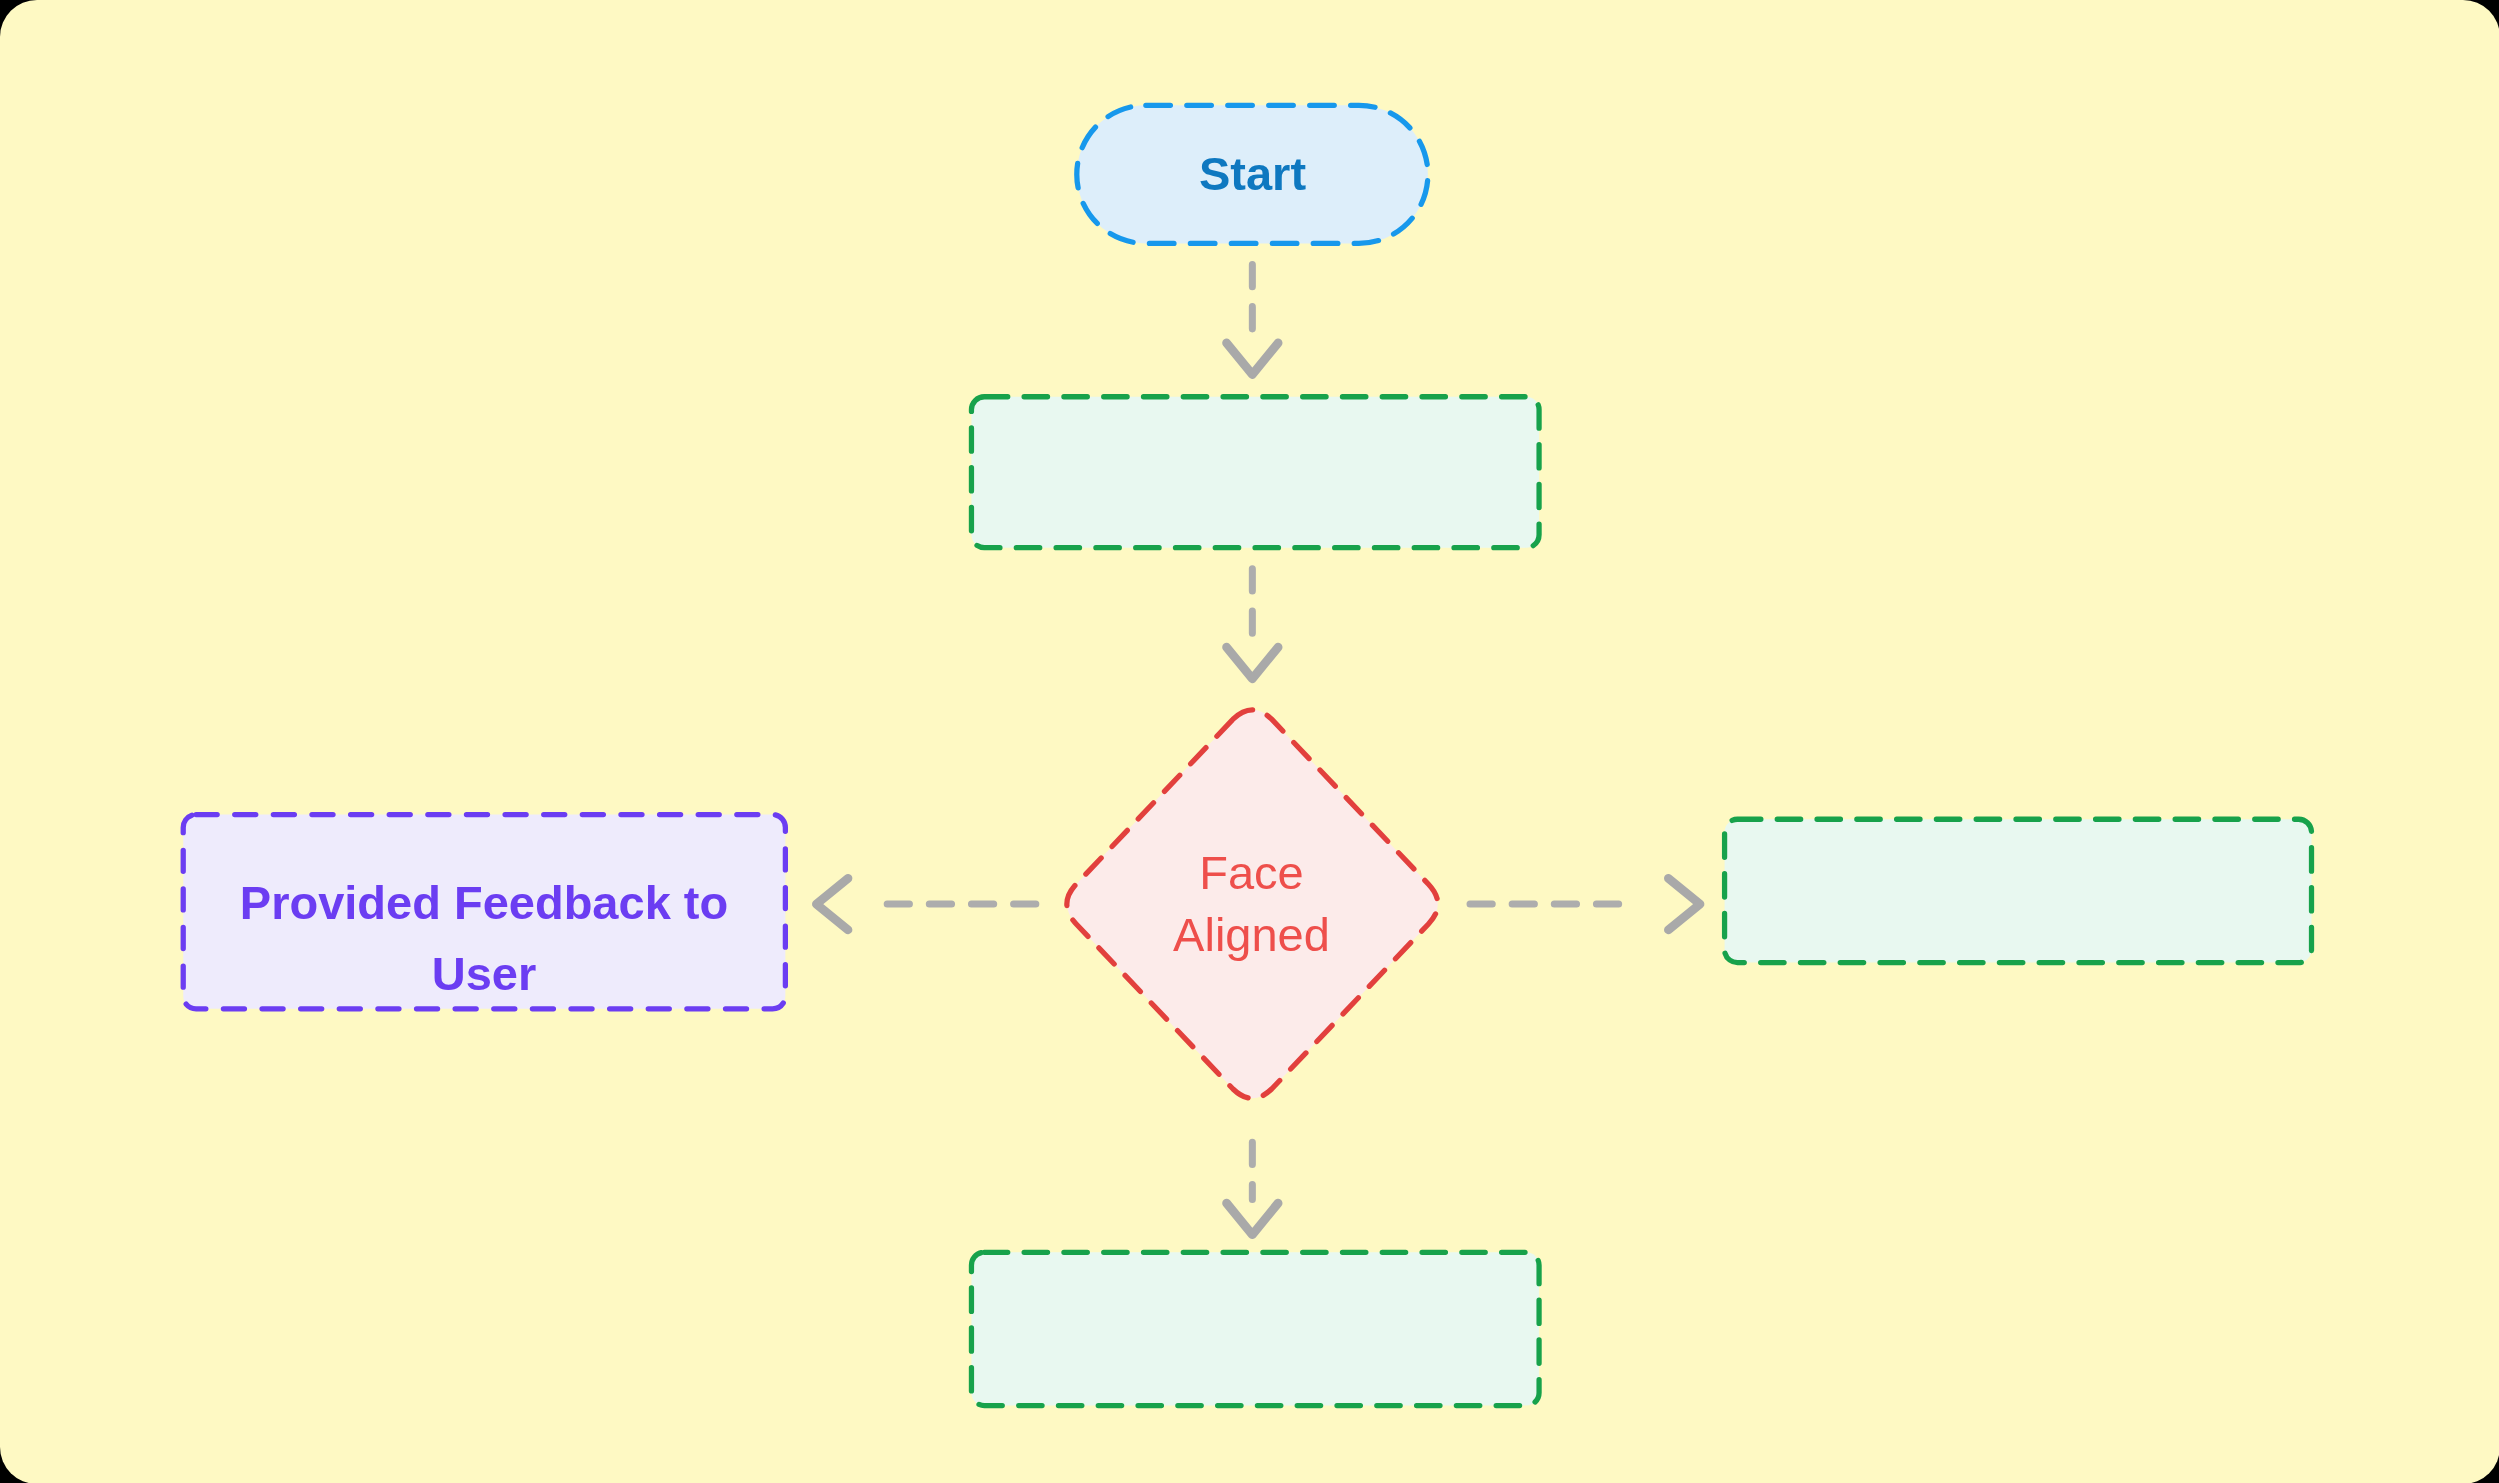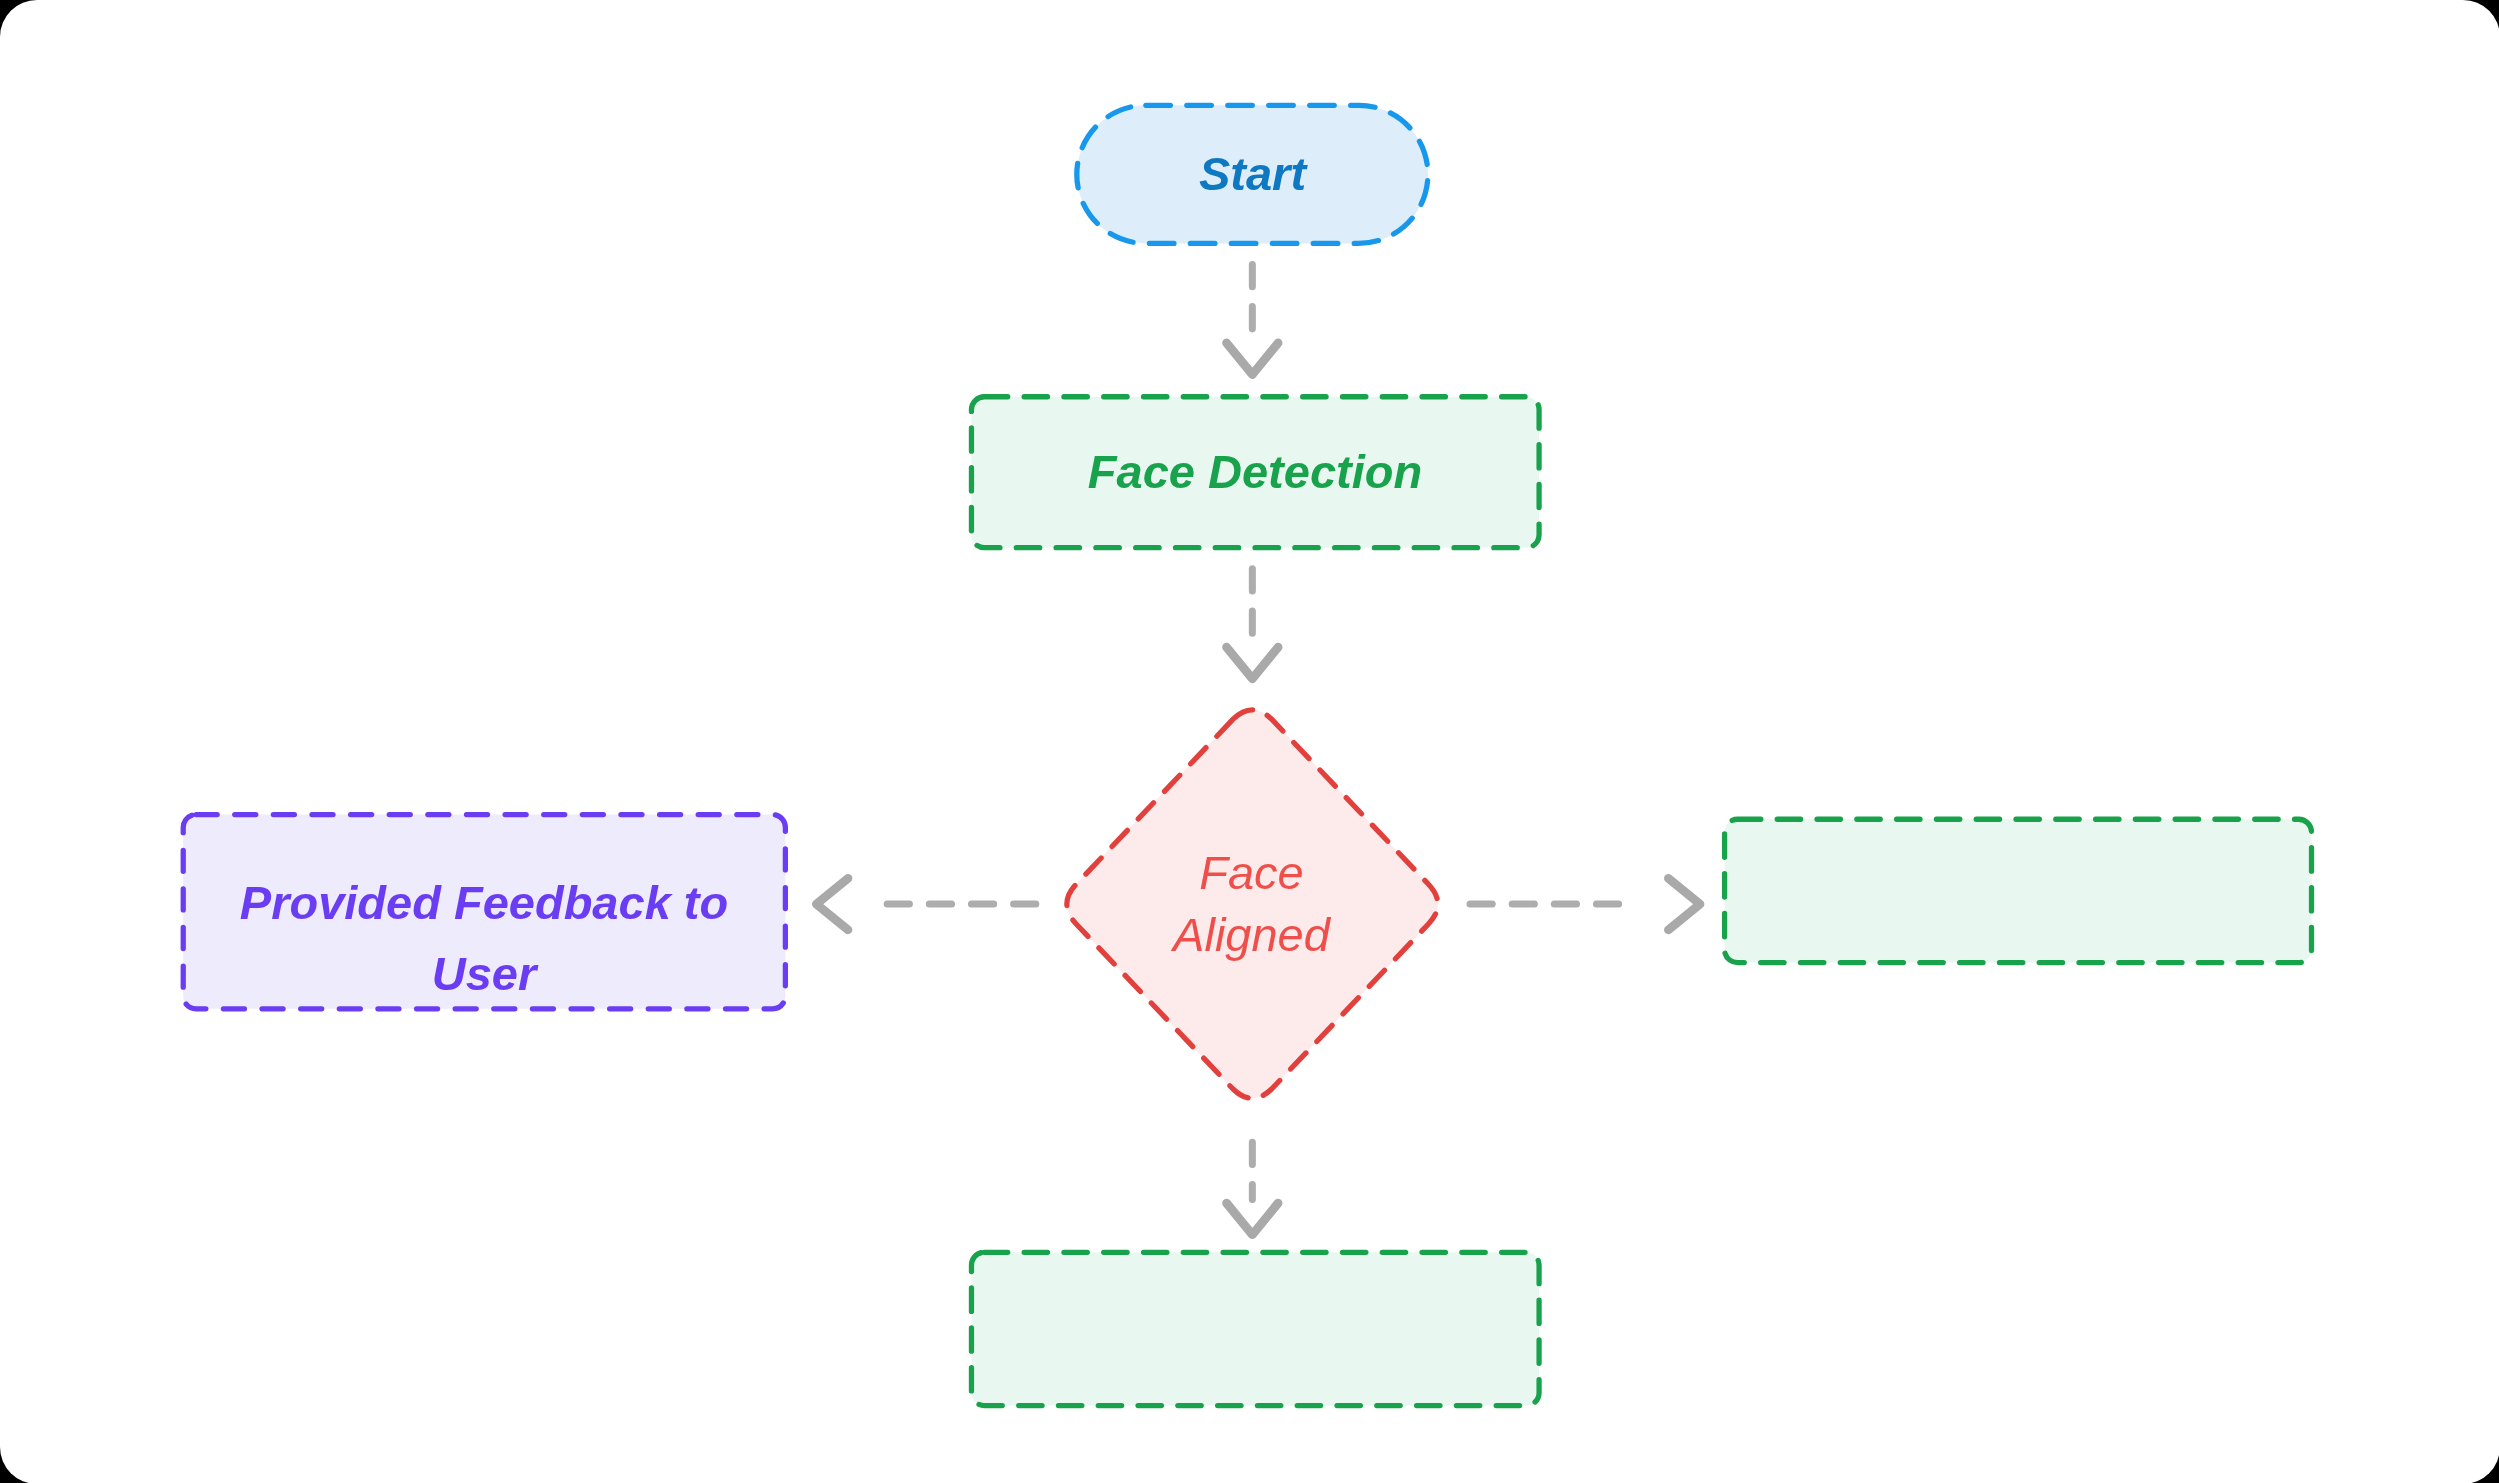--- a/index.html
+++ b/index.html
@@ -9,24 +9,23 @@
   }
   body {
     width: 2500px;
     height: 1484px;
     position: relative;
     font-family: "Liberation Sans", sans-serif;
   }
   .canvas {
     position: absolute;
     inset: 0;
-    background: #ffffff;
+    background: #fef9c3;
     border-radius: 37px;
     overflow: hidden;
-    font-style: italic;
   }
   svg.diagram {
     position: absolute;
     left: 0;
     top: 0;
     width: 2500px;
     height: 1484px;
   }
   .node-shape {
     stroke-width: 9;
@@ -98,23 +97,20 @@
 
     <rect class="node-shape" x="2947" y="1400" width="1003" height="245" rx="22" ry="22" fill="#e8f8f0" stroke="#17a24b" stroke-dasharray="40 28"></rect>
 
     <rect class="node-shape" x="1660" y="2140" width="970" height="262" rx="22" ry="22" fill="#e8f8f0" stroke="#17a24b" stroke-dasharray="40 28"></rect>
   </svg>
 
   <div class="label label-start">
     <span class="inner">Start</span>
   </div>
 
-  <div class="label label-face-detection">
-    <span class="inner">Face Detection</span>
-  </div>
 
   <div class="label label-face-aligned">
     <span class="inner">Face Aligned</span>
   </div>
 
   <div class="label label-provided-feedback">
     <span class="inner">Provided Feedback to User</span>
   </div>
 
 

